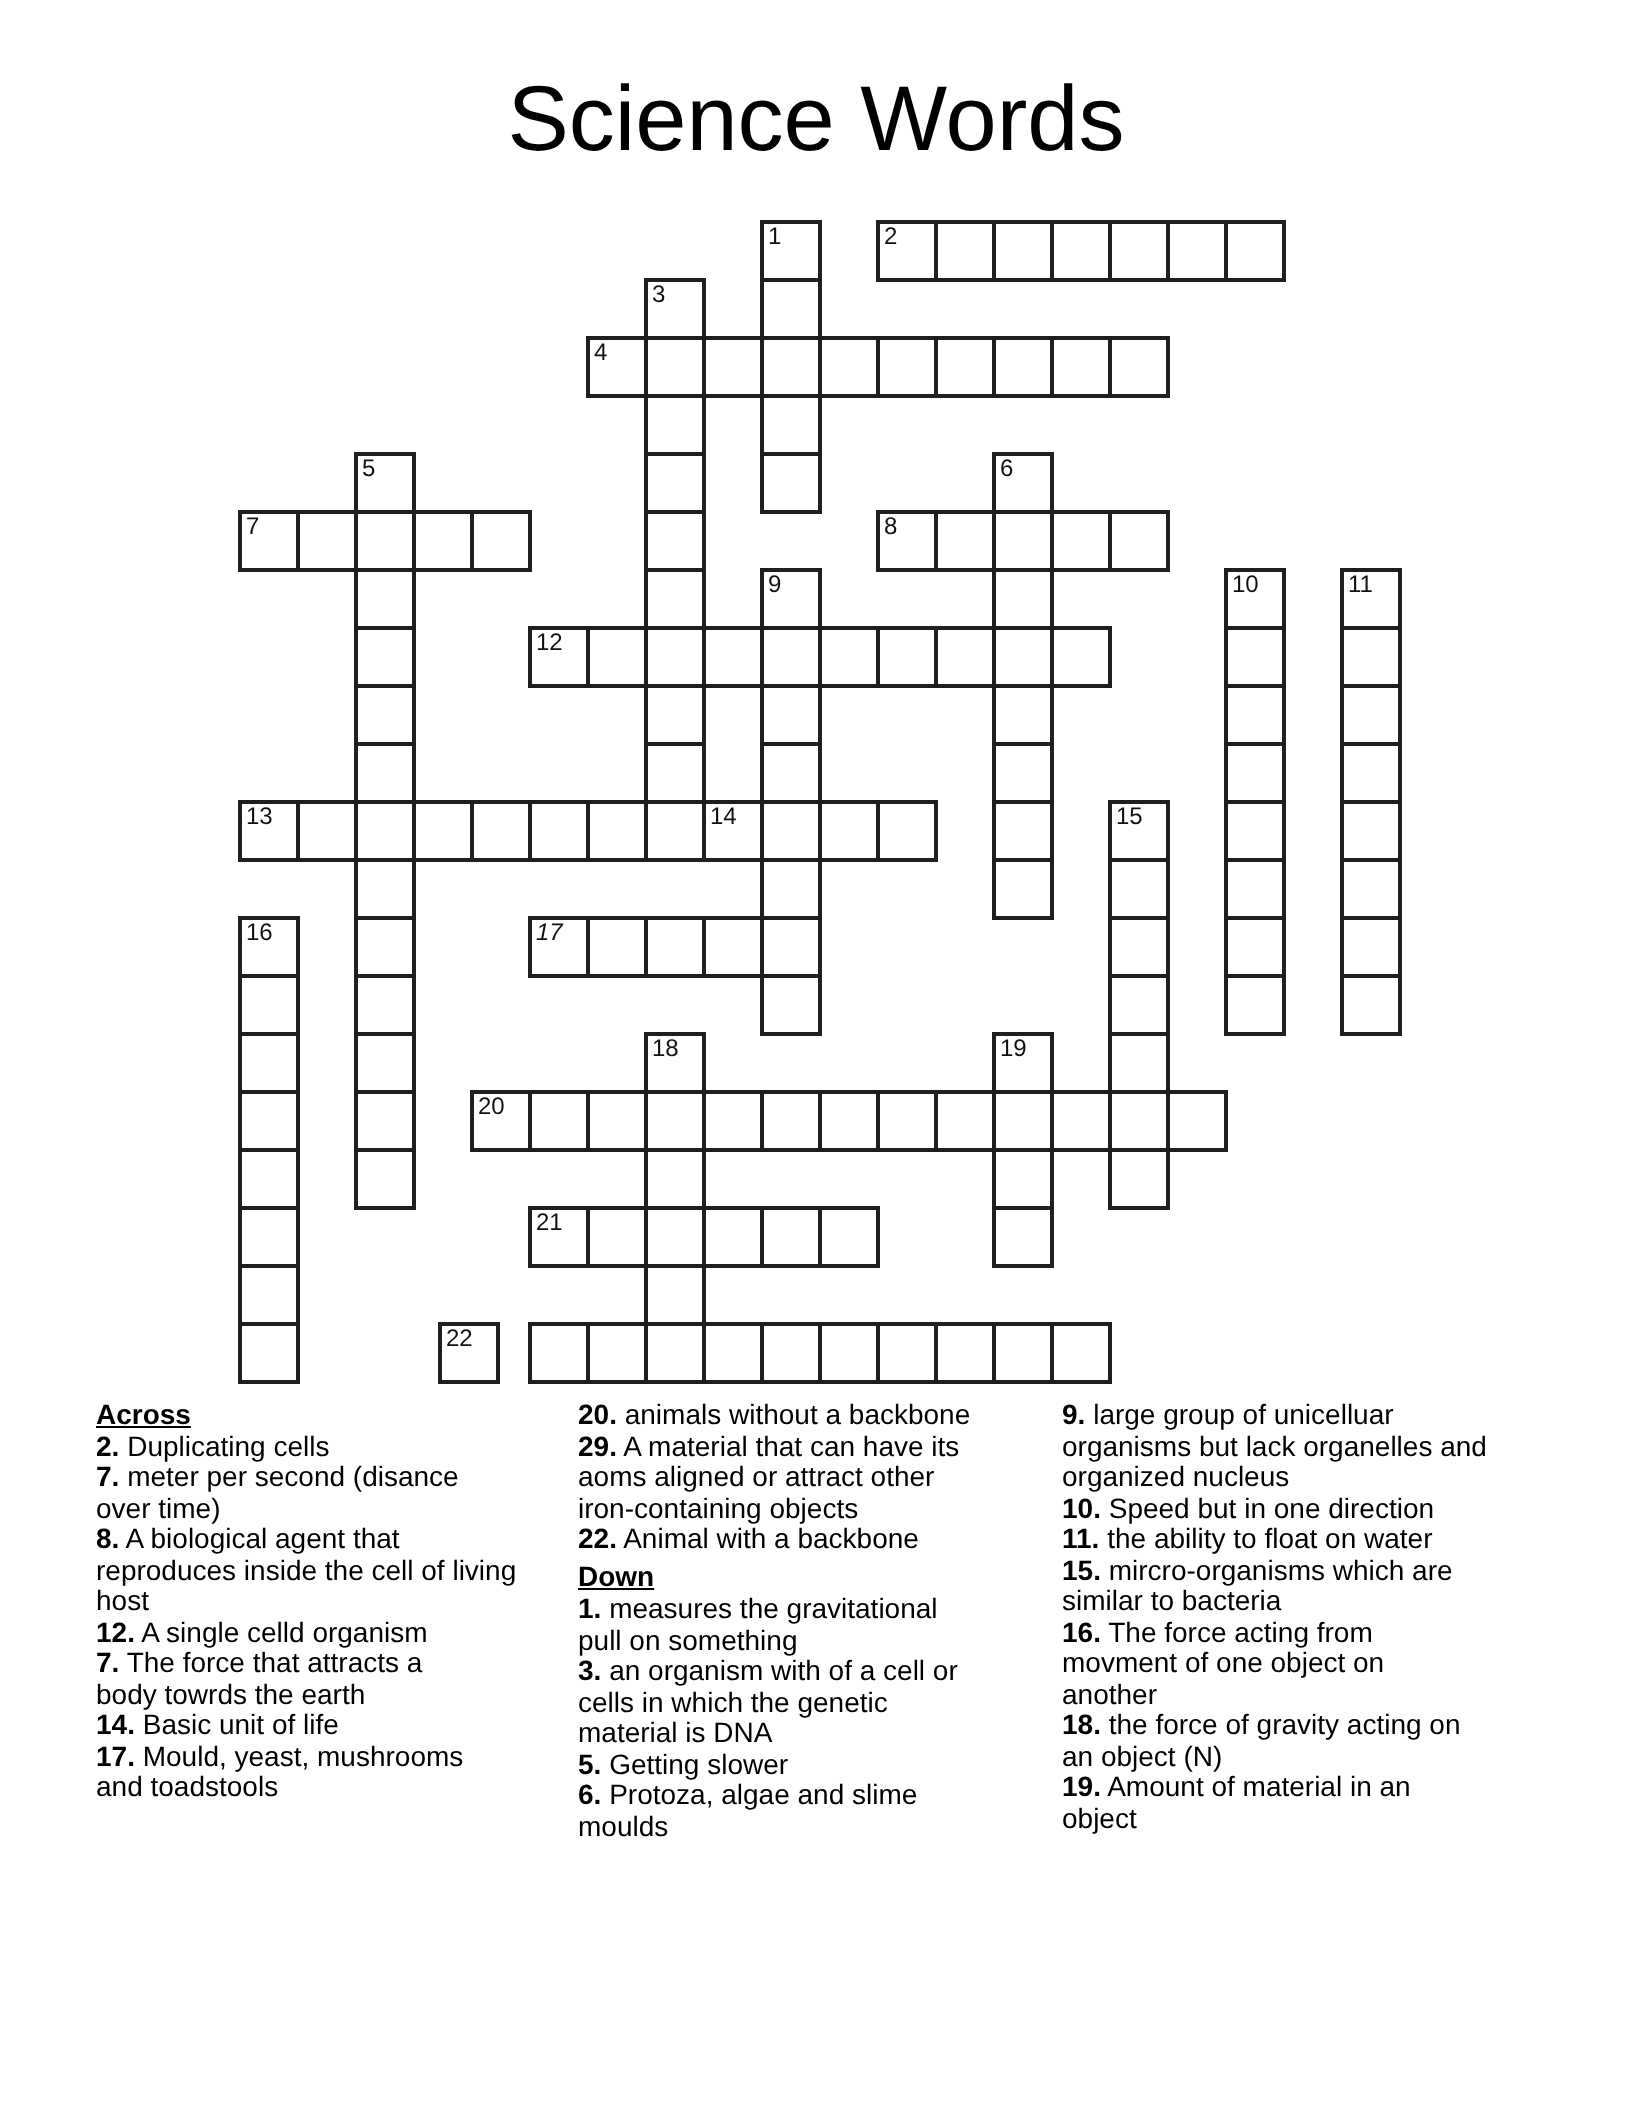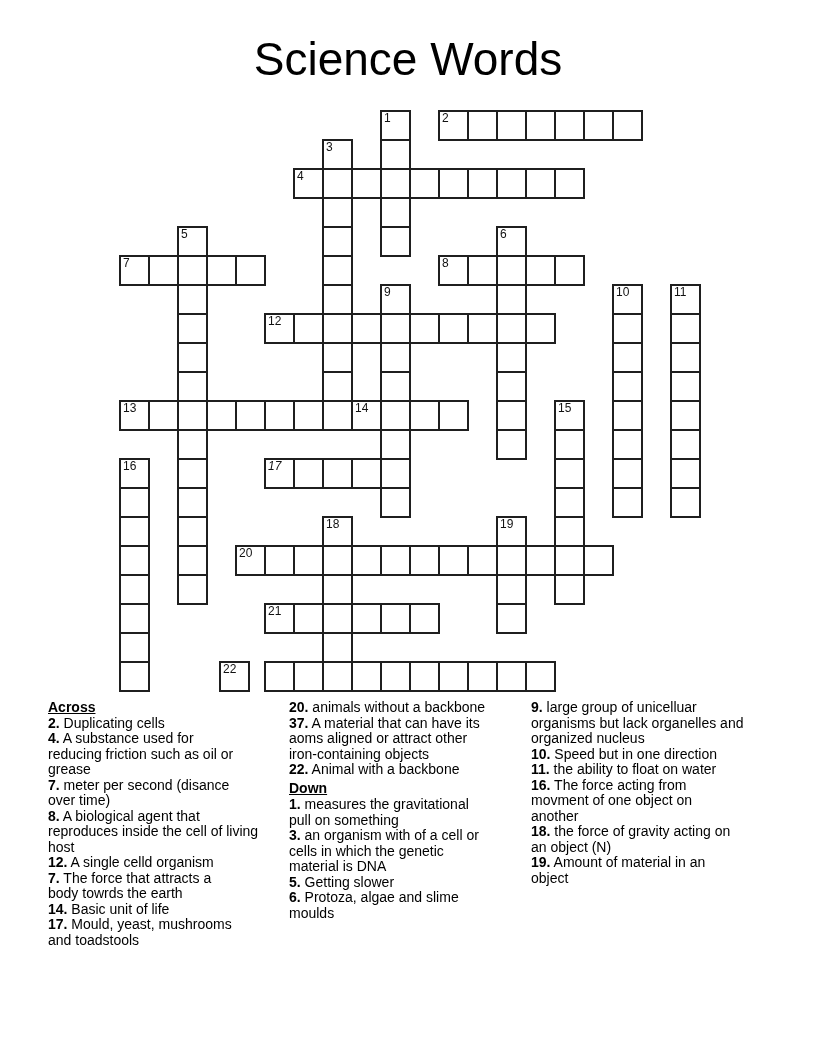--- a/index.html
+++ b/index.html
@@ -232,57 +232,56 @@
       <div class="cell" style="left: 290px; top: 551px; border-color: rgb(31, 31, 31);"></div>
       <div class="cell" style="left: 319px; top: 551px; border-color: rgb(31, 31, 31);"></div>
       <div class="cell" style="left: 348px; top: 551px; border-color: rgb(31, 31, 31);"></div>
       <div class="cell" style="left: 377px; top: 551px; border-color: rgb(31, 31, 31);"></div>
       <div class="cell" style="left: 406px; top: 551px; border-color: rgb(31, 31, 31);"></div>
     </div>
   <div class="clues" style="top: 700px;">
       <div class="clue-col" style="left: 48px;">
         <div class="clue-heading">Across</div>
         <div class="clue"><b>2.</b> Duplicating cells</div>
-        <div class="clue"><b>4.</b> A substance used for
-reducing friction such as oil or
-grease</div>
         <div class="clue"><b>7.</b> meter per second (disance
 over time)</div>
         <div class="clue"><b>8.</b> A biological agent that
 reproduces inside the cell of living
 host</div>
         <div class="clue"><b>12.</b> A single celld organism</div>
         <div class="clue"><b>7.</b> The force that attracts a
 body towrds the earth</div>
         <div class="clue"><b>14.</b> Basic unit of life</div>
         <div class="clue"><b>17.</b> Mould, yeast, mushrooms
 and toadstools</div>
       </div>
       <div class="clue-col" style="left: 289px;">
         <div class="clue"><b>20.</b> animals without a backbone</div>
-        <div class="clue"><b>37.</b> A material that can have its
+        <div class="clue"><b>29.</b> A material that can have its
 aoms aligned or attract other
 iron-containing objects</div>
         <div class="clue"><b>22.</b> Animal with a backbone</div>
         <div class="clue-heading">Down</div>
         <div class="clue"><b>1.</b> measures the gravitational
 pull on something</div>
         <div class="clue"><b>3.</b> an organism with of a cell or
 cells in which the genetic
 material is DNA</div>
         <div class="clue"><b>5.</b> Getting slower</div>
         <div class="clue"><b>6.</b> Protoza, algae and slime
 moulds</div>
       </div>
       <div class="clue-col" style="left: 531px;">
         <div class="clue"><b>9.</b> large group of unicelluar
 organisms but lack organelles and
 organized nucleus</div>
         <div class="clue"><b>10.</b> Speed but in one direction</div>
         <div class="clue"><b>11.</b> the ability to float on water</div>
+        <div class="clue"><b>15.</b> mircro-organisms which are
+similar to bacteria</div>
         <div class="clue"><b>16.</b> The force acting from
 movment of one object on
 another</div>
         <div class="clue"><b>18.</b> the force of gravity acting on
 an object (N)</div>
         <div class="clue"><b>19.</b> Amount of material in an
 object</div>
       </div>
     </div>
 </div>

